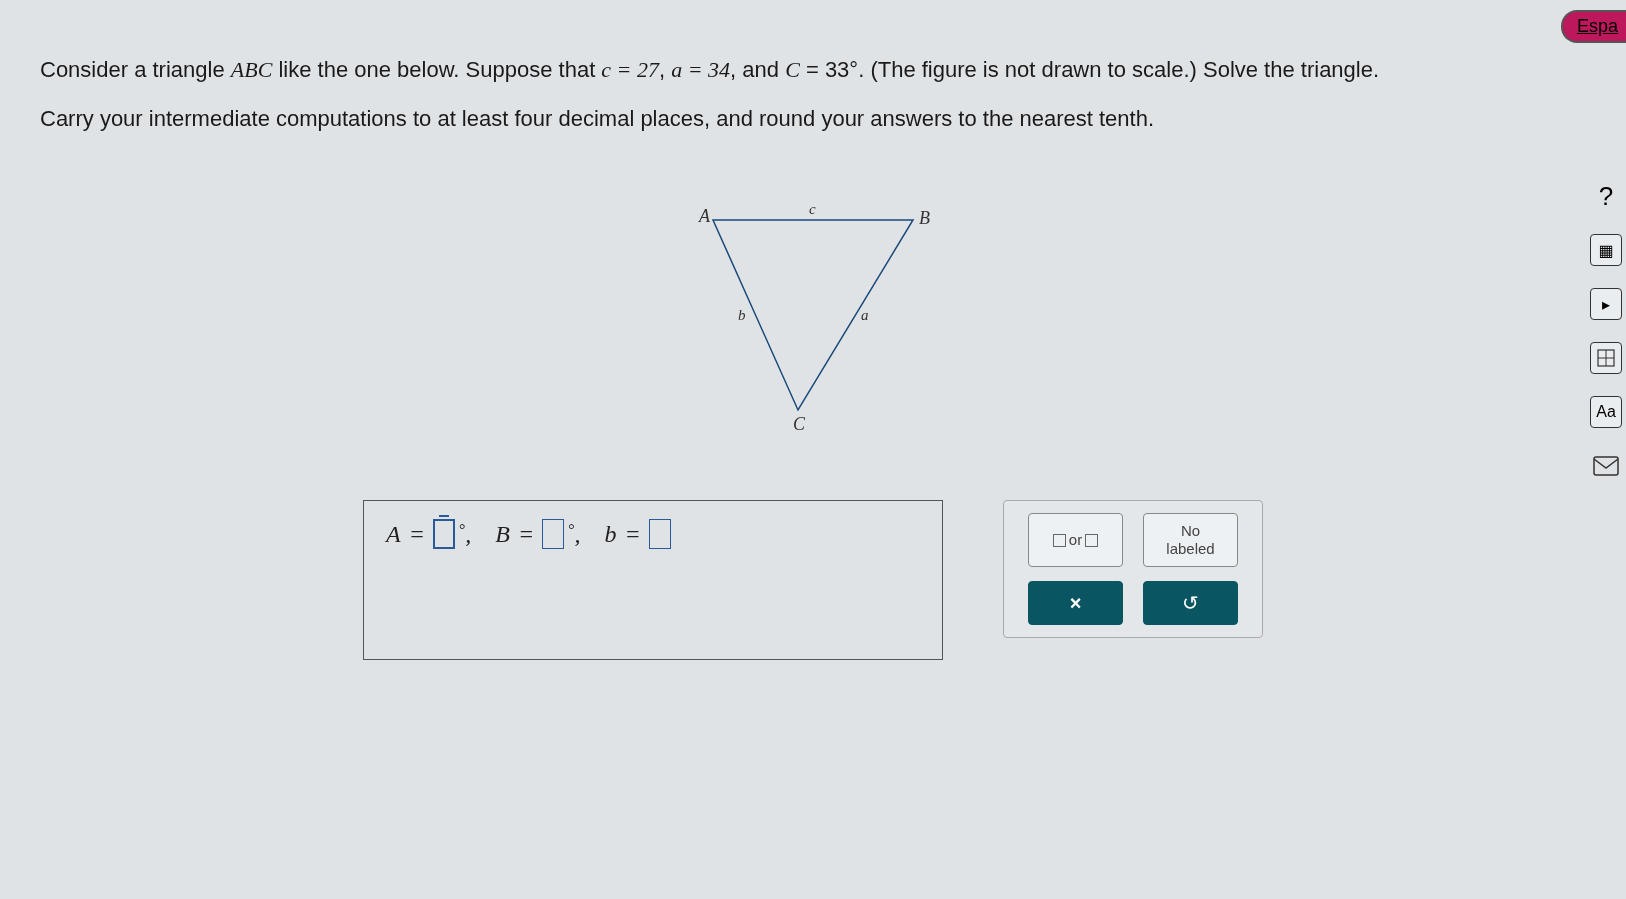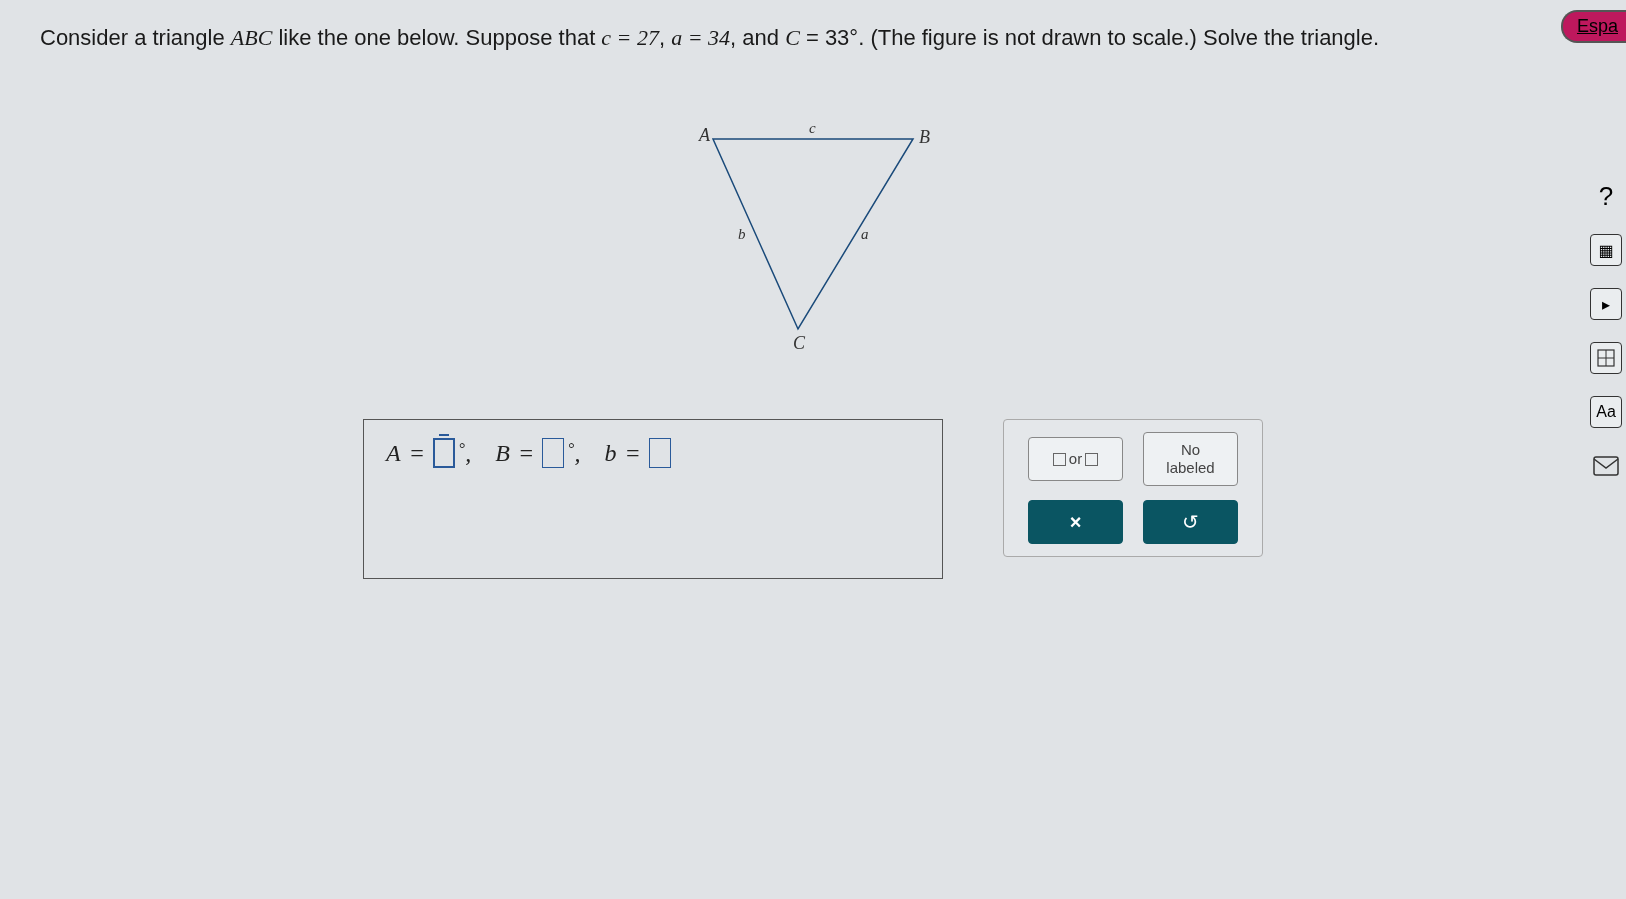--- a/index.html
+++ b/index.html
@@ -10,20 +10,21 @@
   height: 899px;
   position: relative;
   overflow: hidden;
 }
 .problem-text {
   padding: 20px 40px 10px 40px;
   font-size: 22px;
   line-height: 1.6;
   color: #1a1a1a;
   max-width: 1420px;
+  margin-top: 32px;
 }
 .problem-text p { margin-bottom: 14px; }
 .italic { font-style: italic; font-family: 'Times New Roman', serif; }
 .espa-btn {
   position: absolute;
   top: 10px;
   right: 0;
   border: 2px solid #555;
   border-radius: 16px 0 0 16px;
   border-right: none;
@@ -117,21 +118,20 @@
   background: #e4e7ea;
   display: flex;
   flex-direction: column;
   gap: 14px;
   width: 260px;
 }
 .controls-row {
   display: flex;
   gap: 20px;
   justify-content: center;
-  align-items: center;
 }
 .ctrl-btn {
   border: 1px solid #888;
   border-radius: 4px;
   background: #eef1f3;
   padding: 8px 12px;
   min-width: 95px;
   min-height: 44px;
   display: flex;
   align-items: center;
@@ -159,20 +159,21 @@
 </style>
 </head>
 <body>
 
 <div class="espa-btn">Espa</div>
 
 <div class="problem-text">
   <p>
     <span>Consider a triangle </span><span class="italic">ABC</span><span> like the one below. Suppose that </span><span class="italic">c = 27</span><span>,  </span><span class="italic">a = 34</span><span>,  and </span><span class="italic">C</span><span> = 33°</span><span>. (The figure is not drawn to scale.) Solve the triangle.</span>
   </p>
+  <p>Carry your intermediate computations to at least four decimal places, and round your answers to the nearest tenth.</p>
 </div>
 
 <div class="right-tools">
   <div class="tool-btn noborder">?</div>
   <div class="tool-btn">▦</div>
   <div class="tool-btn">▸</div>
   <div class="tool-btn">
     <svg width="18" height="18" viewBox="0 0 18 18">
         <rect x="1" y="1" width="16" height="16" fill="none" stroke="#333" stroke-width="1.2"></rect>
         <line x1="9" y1="1" x2="9" y2="17" stroke="#333" stroke-width="1"></line>

